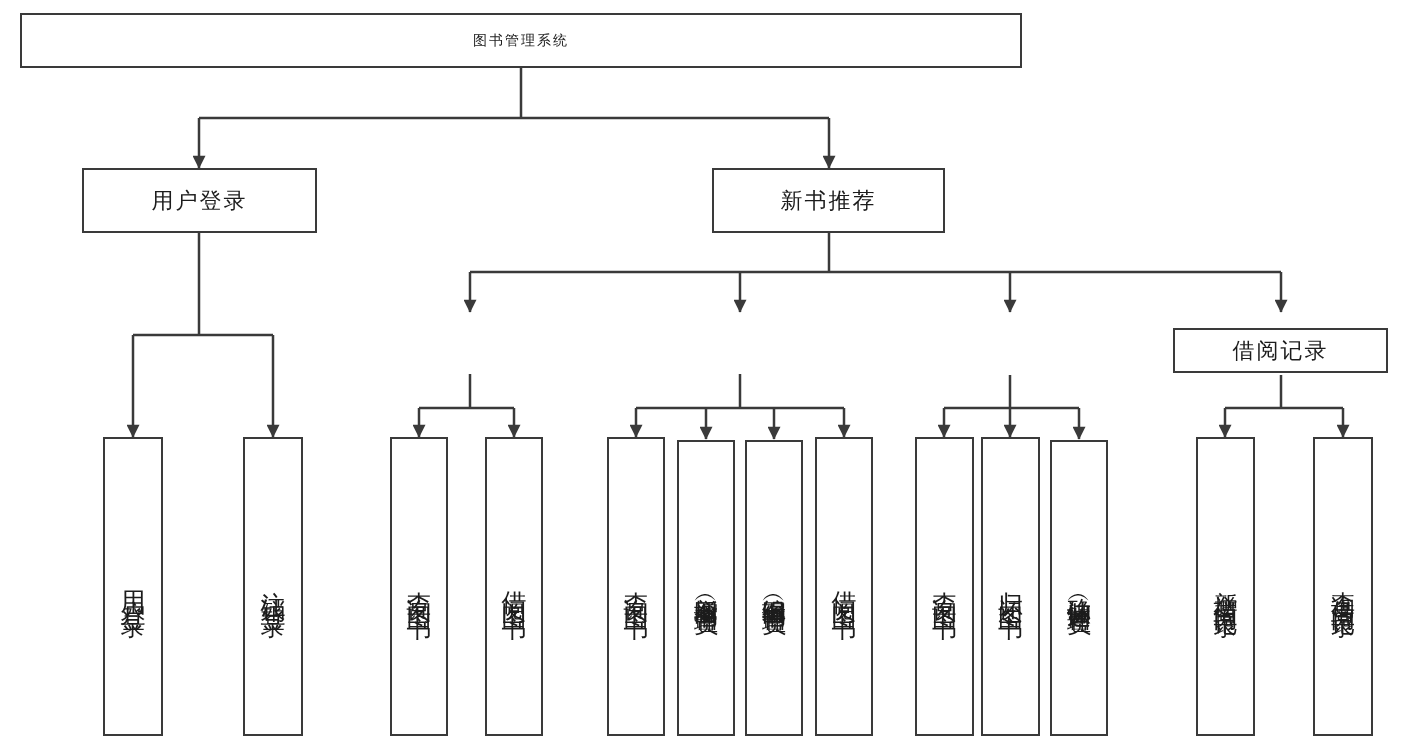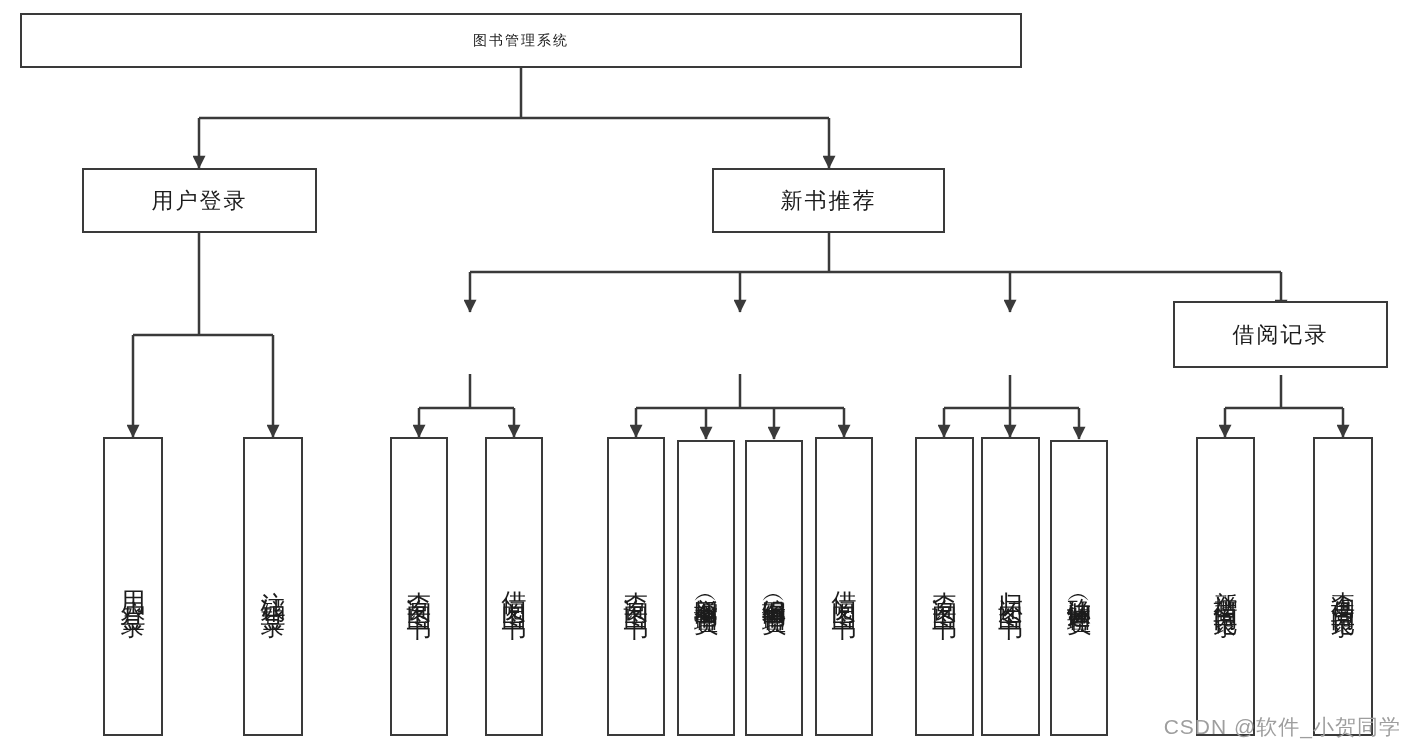--- a/index.html
+++ b/index.html
@@ -105,21 +105,21 @@
     <span>图书管理系统</span>
   </div>
 
   <div class="node h" style="left:82px;top:168px;width:235px;height:65px">
     <span>用户登录</span>
   </div>
   <div class="node h" style="left:712px;top:168px;width:233px;height:65px">
     <span>新书推荐</span>
   </div>
 
-  <div class="node h" style="left:1173px;top:301px;width:215px;height:67px">
+  <div class="node h" style="left:1173px;top:328px;width:215px;height:45px">
     <span>借阅记录</span>
   </div>
 
   <div class="node v" style="left:103px;top:437px;width:60px;height:299px">
     <span>用户登录</span>
   </div>
   <div class="node v" style="left:243px;top:437px;width:60px;height:299px">
     <span>注销登录</span>
   </div>
 
@@ -153,14 +153,13 @@
     <span>确认归还（管理员）</span>
   </div>
 
   <div class="node v mid" style="left:1196px;top:437px;width:59px;height:299px">
     <span>新增借阅记录</span>
   </div>
   <div class="node v mid" style="left:1313px;top:437px;width:60px;height:299px">
     <span>查询借阅记录</span>
   </div>
 
-  <div class="watermark">CSDN @软件_小贺同学</div>
 </div>
 
 </body></html>

